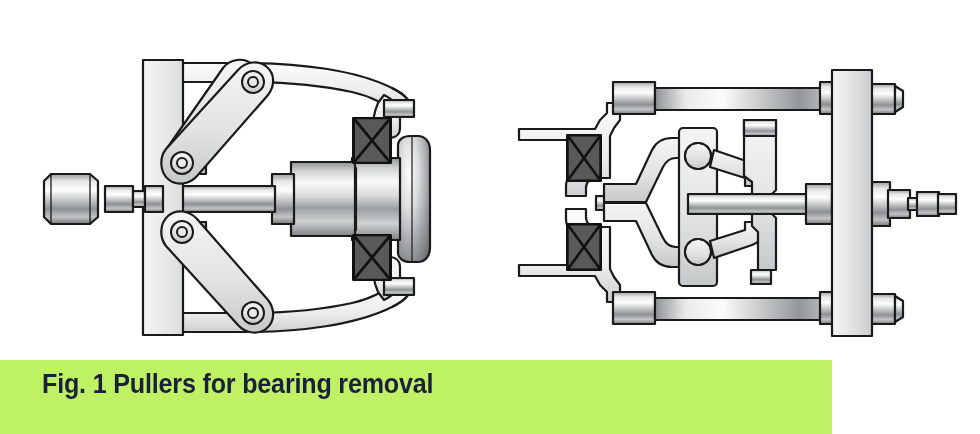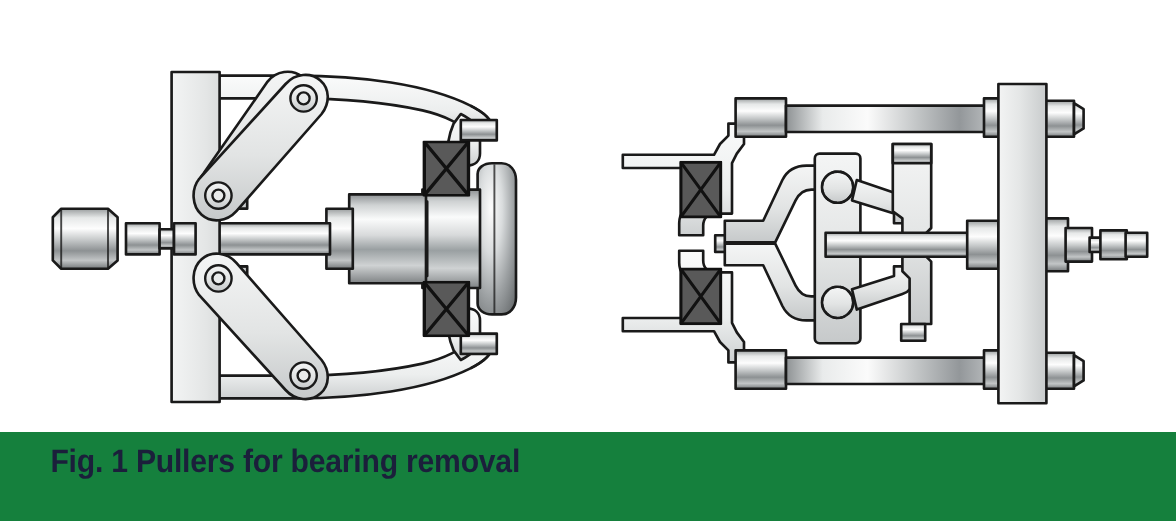--- a/index.html
+++ b/index.html
@@ -5,22 +5,22 @@
 <style>
   html,body{margin:0;padding:0;background:#ffffff;}
   body{
     width:980px;height:434px;
     font-family:"Liberation Sans", sans-serif;
     overflow:hidden;
     position:relative;
   }
   #figure-root{
     position:relative;
-    width:980px;height:434px;
-    background:#15803d;
+    width:832px;height:434px;
+    background:#bef264;
   }
   #illustration{
     position:absolute;
     left:0;top:0;
     width:980px;height:360px;
     display:block;
   }
   #caption{
     position:absolute;
     left:42px;

